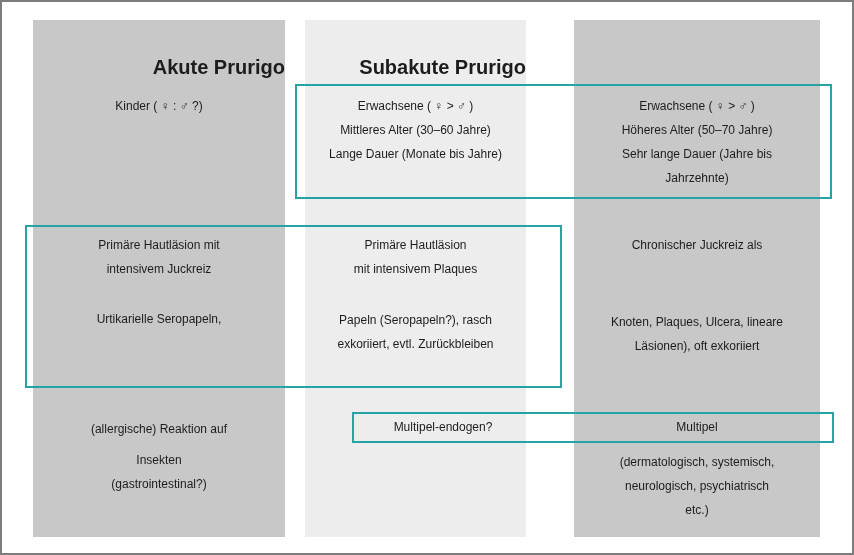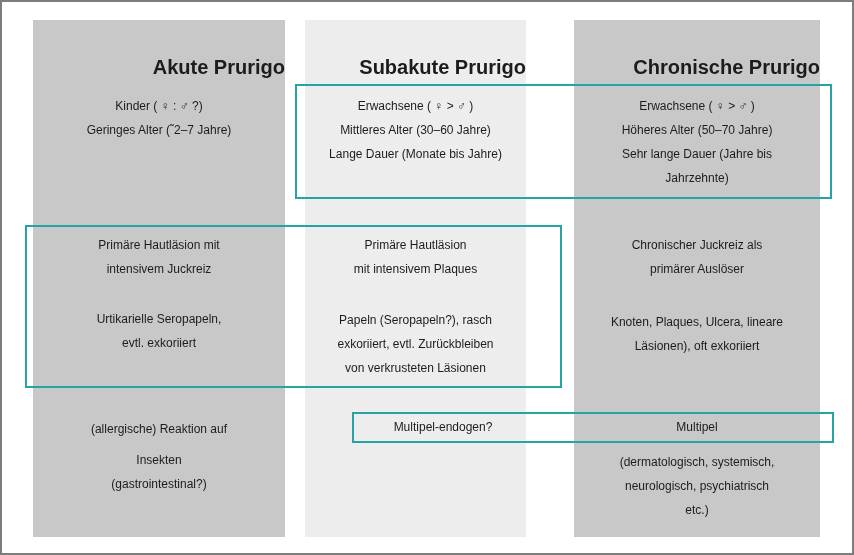--- a/index.html
+++ b/index.html
@@ -37,29 +37,27 @@
 </style>
 </head>
 <body>
 
 <div class="figure">
 
   <section class="col col1 col-dark">
     <h2 class="col-title">Akute Prurigo</h2>
     <div class="blk" style="top:74px">
       <div class="ln">Kinder ( ♀ : ♂ ?)</div>
-      <div class="ln">Geringes Alter (˜2–7 Jahre)</div>
     </div>
     <div class="blk" style="top:213px">
       <div class="ln">Primäre Hautläsion mit</div>
       <div class="ln">intensivem Juckreiz</div>
     </div>
     <div class="blk" style="top:287px">
       <div class="ln">Urtikarielle Seropapeln,</div>
-      <div class="ln">evtl. exkoriiert</div>
     </div>
     <div class="blk" style="top:397px">
       <div class="ln">(allergische) Reaktion auf</div>
     </div>
     <div class="blk" style="top:428px">
       <div class="ln">Insekten</div>
       <div class="ln">(gastrointestinal?)</div>
     </div>
   </section>
 
@@ -70,38 +68,35 @@
       <div class="ln">Mittleres Alter (30–60 Jahre)</div>
       <div class="ln">Lange Dauer (Monate bis Jahre)</div>
     </div>
     <div class="blk" style="top:213px">
       <div class="ln">Primäre Hautläsion</div>
       <div class="ln">mit intensivem Plaques</div>
     </div>
     <div class="blk" style="top:288px">
       <div class="ln">Papeln (Seropapeln?), rasch</div>
       <div class="ln">exkoriiert, evtl. Zurückbleiben</div>
-      <div class="ln">von verkrusteten Läsionen</div>
     </div>
     <div class="blk" style="top:395px;left:39px;width:198px">
       <div class="ln">Multipel-endogen?</div>
     </div>
   </section>
 
   <section class="col col3 col-dark">
-    <h2 class="col-title">Chronische Prurigo</h2>
     <div class="blk" style="top:74px">
       <div class="ln">Erwachsene ( ♀ &gt; ♂ )</div>
       <div class="ln">Höheres Alter (50–70 Jahre)</div>
       <div class="ln">Sehr lange Dauer (Jahre bis</div>
       <div class="ln">Jahrzehnte)</div>
     </div>
     <div class="blk" style="top:213px">
       <div class="ln">Chronischer Juckreiz als</div>
-      <div class="ln">primärer Auslöser</div>
     </div>
     <div class="blk" style="top:290px">
       <div class="ln">Knoten, Plaques, Ulcera, lineare</div>
       <div class="ln">Läsionen), oft exkoriiert</div>
     </div>
     <div class="blk" style="top:395px">
       <div class="ln">Multipel</div>
     </div>
     <div class="blk" style="top:430px">
       <div class="ln">(dermatologisch, systemisch,</div>

